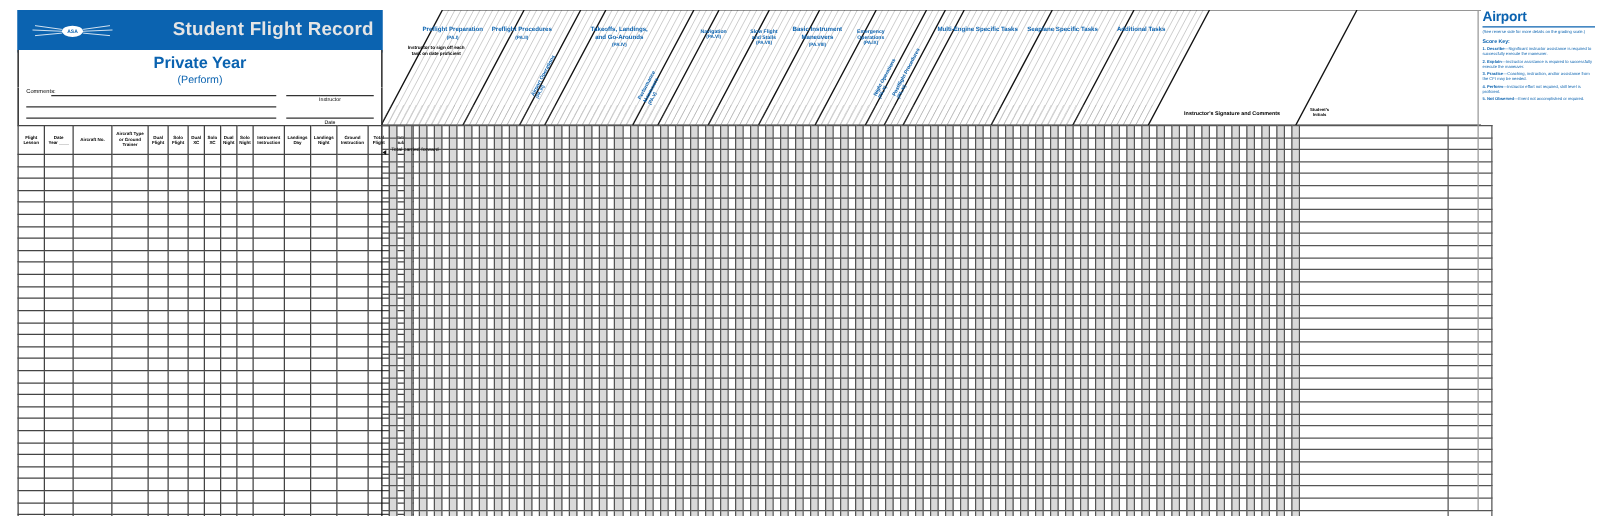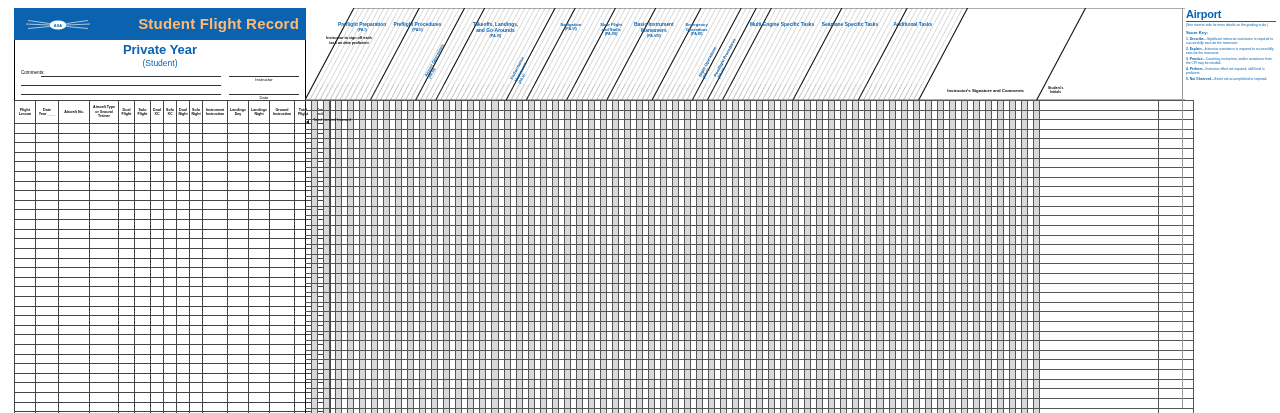--- a/index.html
+++ b/index.html
@@ -3,21 +3,21 @@
 <meta charset="utf-8">
 <style>
   html,body{margin:0;padding:0;background:#ffffff;}
   body{width:1280px;height:413px;overflow:hidden;
        font-family:"Liberation Sans",sans-serif;color:#000;}
   .page{position:relative;width:1280px;height:413px;background:#fff;}
 
   
   .hdr{position:absolute;left:14px;top:8px;width:290px;height:32px;
        background:#0b63b0;border:1px solid #0b63b0;}
-  .hdr-title{position:absolute;right:6px;top:6px;color:#fdba74;
+  .hdr-title{position:absolute;right:6px;top:6px;color:#e5e5e5;
        font-size:15px;font-weight:bold;letter-spacing:.2px;}
   .wings{position:absolute;left:8px;top:8px;width:70px;height:16px;}
 
   .subhdr{position:absolute;left:14px;top:40px;width:290px;height:30px;
        border-left:1px solid #000;border-right:1px solid #000;background:#fff;}
   .cert{text-align:center;color:#0b63b0;font-size:13px;font-weight:bold;margin-top:2px;}
   .cat{text-align:center;color:#0b63b0;font-size:8.5px;margin-top:1px;}
   .req{text-align:center;font-size:6.2px;font-weight:bold;margin-top:3px;}
 
   .cmt{position:absolute;left:14px;top:70px;width:290px;height:30px;
@@ -93,21 +93,21 @@
         <path d="M87 13 L130 7"></path>
           <path d="M87 16 L134 14"></path>
           <path d="M87 19 L130 23"></path>
       </g>
     </svg>
     <div class="hdr-title">Student Flight Record</div>
   </div>
 
   <div class="subhdr">
     <div class="cert">Private Year</div>
-    <div class="cat">(Student)</div>
+    <div class="cat">(Perform)</div>
     <div class="req">For minimum course requirements, see 14 CFR Part 141 and/or Part 61 as appropriate.</div>
   </div>
 
   <div class="cmt">
     <div class="cmt-lbl">Comments:</div>
     <div class="rule" style="left:26px;top:6px;width:180px;"></div>
     <div class="rule" style="left:6px;top:15px;width:200px;"></div>
     <div class="rule" style="left:6px;top:24px;width:200px;"></div>
     <div class="rule" style="left:214px;top:6px;width:70px;"></div>
     <div style="position:absolute;left:214px;top:7px;width:70px;text-align:center;font-size:4.2px;">Instructor</div>

